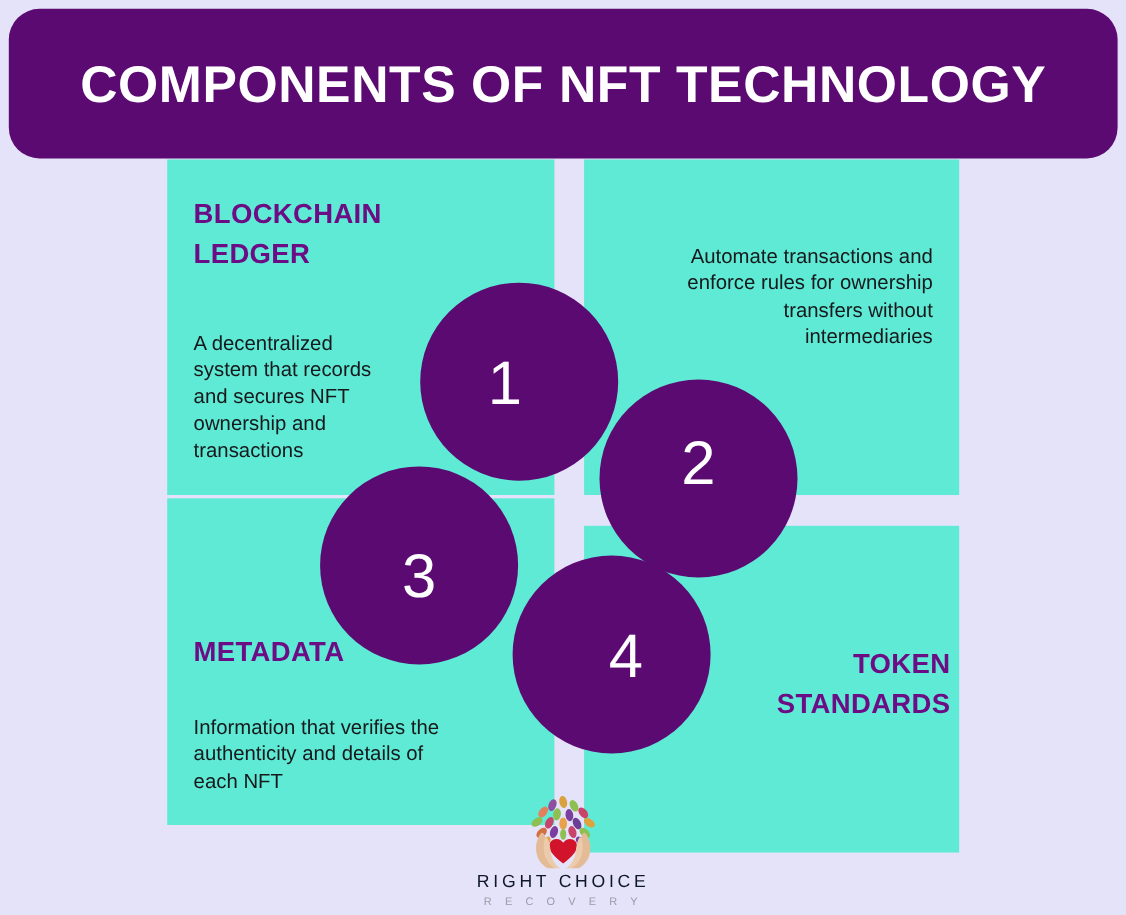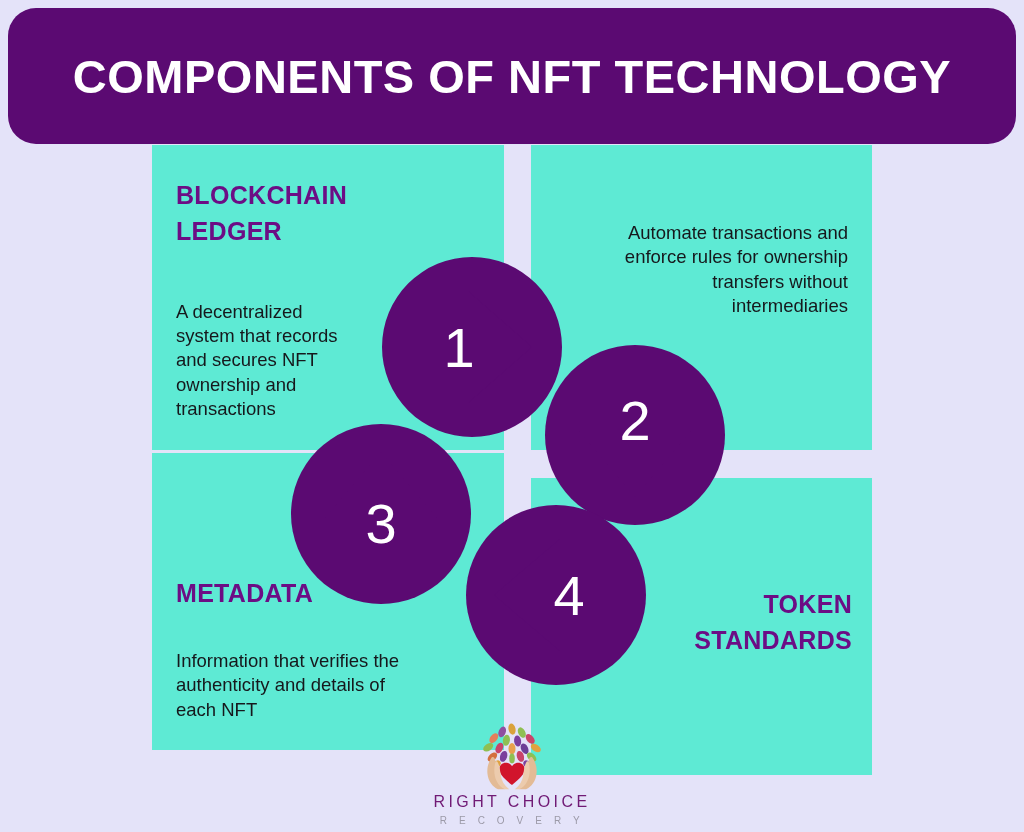--- a/index.html
+++ b/index.html
@@ -72,21 +72,21 @@
   .card-tl .card-body { margin-top:50px; max-width:200px; }
 
   .card-tr .card-heading { margin-top:6px; }
   .card-tr .card-body { margin-top:50px; margin-left:auto; max-width:280px; }
 
   .card-bl .card-inner { padding-top:0; position:relative; }
   .card-bl .card-heading { position:absolute; top:122px; left:24px; }
   .card-bl .card-body { position:absolute; top:196px; left:24px; max-width:280px; }
 
   .card-br .card-inner { padding-top:0; position:relative; }
-  .card-br .card-heading { position:absolute; top:108px; right:20px; text-align:right;margin-left:48px; }
+  .card-br .card-heading { position:absolute; top:108px; right:8px; text-align:right;margin-left:48px; }
   .card-br .card-body { position:absolute; top:185px; right:24px; max-width:285px; text-align:right; }
 
   
   .pin {
     position:absolute;
     width:180px;
     height:180px;
   }
   .pin svg { display:block; width:100%; height:100%; overflow:visible; }
   .pin-num {
@@ -119,21 +119,21 @@
     position:absolute;
     left:0;
     right:0;
     bottom:6px;
     display:flex;
     flex-direction:column;
     align-items:center;
   }
   .logo-mark { width:84px; height:72px; display:block; }
   .logo-name {
-    color:#701a75;
+    color:#0f172a;
     font-size:16px;
     letter-spacing:3.4px;
     margin-top:2px;
     font-family:"Liberation Sans", sans-serif;
   }
   .logo-sub {
     color:#9c9aa8;
     font-size:10px;
     letter-spacing:4.6px;
     margin-top:4px;

